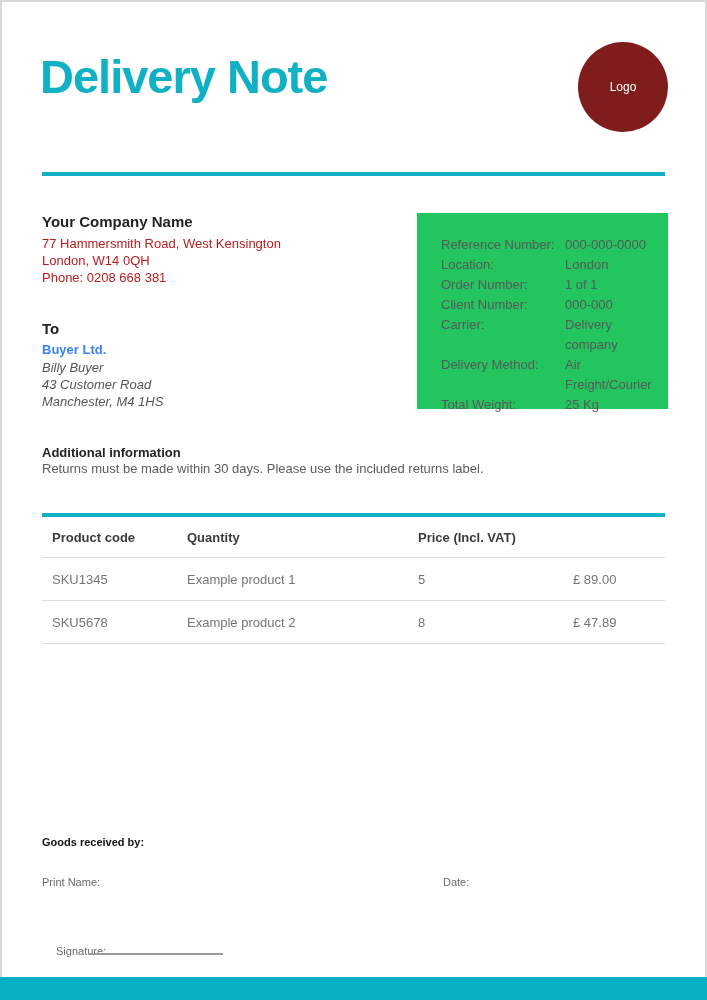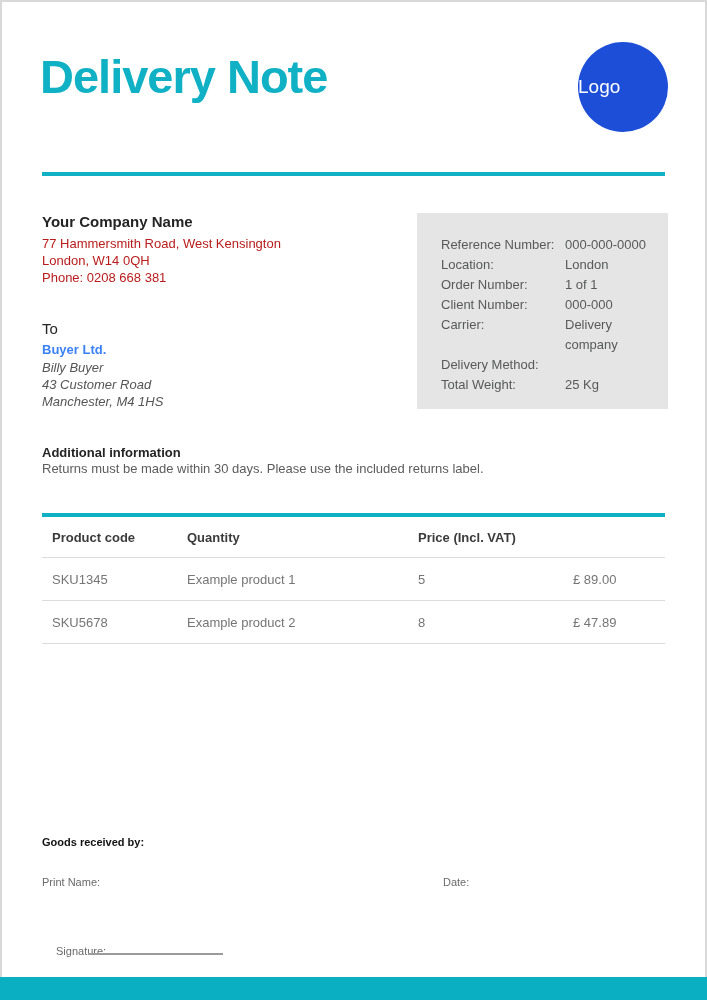--- a/index.html
+++ b/index.html
@@ -26,25 +26,26 @@
     letter-spacing: -1px;
     color: #10b1c4;
   }
   .logo {
     position: absolute;
     left: 578px;
     top: 42px;
     width: 90px;
     height: 90px;
     border-radius: 50%;
-    background: #1d4ed8;
+    background: #7f1d1d;
     display: flex;
     align-items: center;
+    justify-content: center;
     color: #ffffff;
-    font-size: 19px;
+    font-size: 12px;
   }
   .divider {
     position: absolute;
     left: 42px;
     top: 172px;
     width: 623px;
     height: 4px;
     background: #10b1c4;
   }
 
@@ -52,39 +53,39 @@
   .sender-name {
     position: absolute; left: 42px; top: 213px;
     font-size: 15px; font-weight: bold; color: #242424;
   }
   .sender-address {
     position: absolute; left: 42px; top: 235px;
     font-size: 13px; color: #b91c1c; line-height: 17px;
   }
   .to-heading {
     position: absolute; left: 42px; top: 320px;
-    font-size: 15px; font-weight: normal; color: #242424;
+    font-size: 15px; font-weight: bold; color: #242424;
   }
   .recipient-name {
     position: absolute; left: 42px; top: 342px;
     font-size: 13px; font-weight: bold; color: #3b82f6;
   }
   .recipient-lines {
     position: absolute; left: 42px; top: 359px;
     font-size: 13px; font-style: italic; color: #555555; line-height: 17px;
   }
 
   
   .info-box {
     position: absolute;
     left: 417px;
     top: 213px;
     width: 251px;
     height: 196px;
-    background: #e5e5e5;
+    background: #22c55e;
     padding: 22px 0 0 24px;
   }
   .info-row {
     display: flex;
     font-size: 13px;
     line-height: 20px;
     color: #58595a;
   }
   .info-row .label { width: 124px; flex: 0 0 auto; }
   .info-row .value { flex: 1; }
@@ -187,20 +188,21 @@
     <div class="info-row">
       <span class="label">Client Number:</span>
       <span class="value">000-000</span>
     </div>
     <div class="info-row">
       <span class="label">Carrier:</span>
       <span class="value">Delivery company</span>
     </div>
     <div class="info-row">
       <span class="label">Delivery Method:</span>
+      <span class="value">Air Freight/Courier</span>
     </div>
     <div class="info-row">
       <span class="label">Total Weight:</span>
       <span class="value">25 Kg</span>
     </div>
   </div>
 
   <div class="additional-heading">Additional information</div>
   <div class="additional-text">Returns must be made within 30 days. Please use the included returns label.</div>
 

